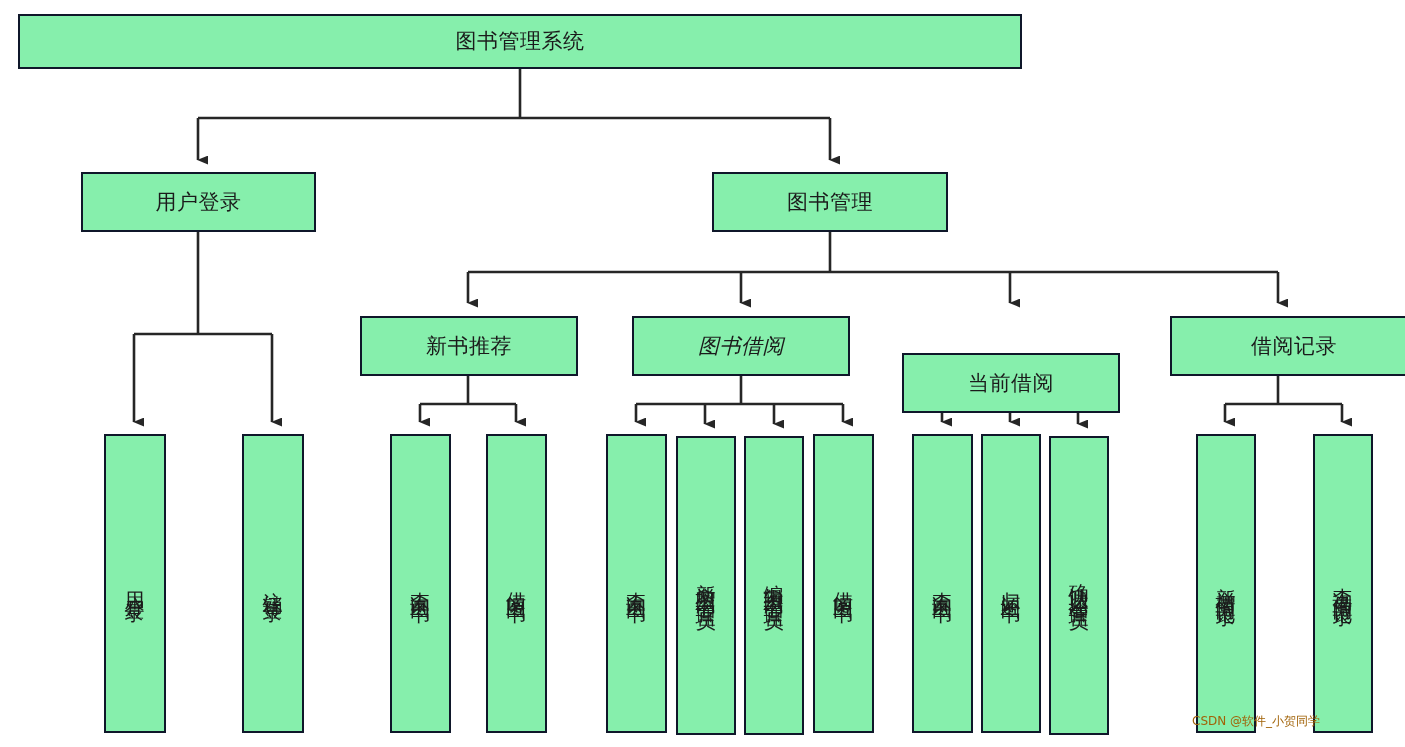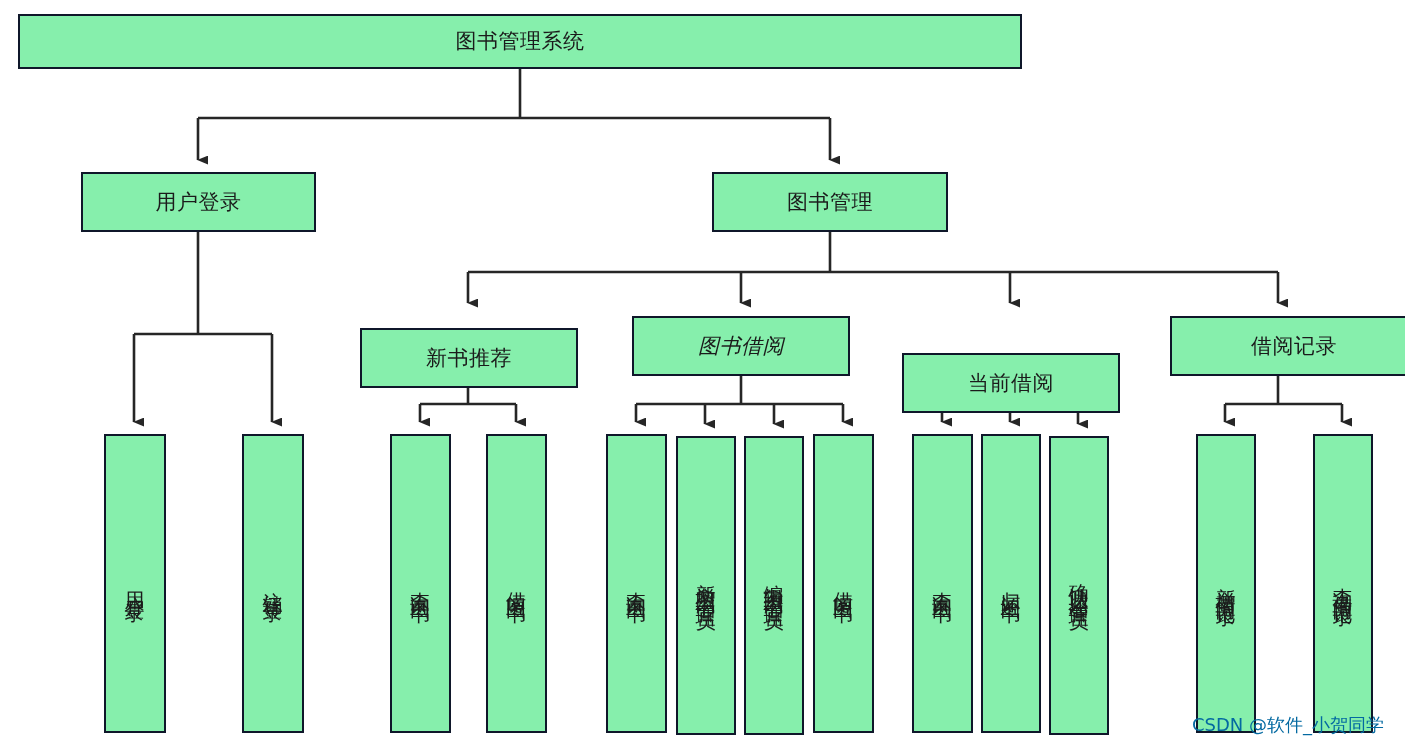--- a/index.html
+++ b/index.html
@@ -54,22 +54,22 @@
     font-size: 20px;
     writing-mode: vertical-rl;
     text-orientation: upright;
     letter-spacing: 4px;
     line-height: 1;
   }
   #watermark {
     position: absolute;
     left: 1192px;
     top: 713px;
-    font-size: 18px;
-    color: #0369a1;
+    font-size: 12px;
+    color: #a16207;
     font-family: "DejaVu Sans", "Liberation Sans", sans-serif;
     white-space: pre;
     pointer-events: none;
   }
 </style>
 </head>
 <body>
 
 <div id="canvas">
 
@@ -127,21 +127,21 @@
     <span class="node-label">图书管理系统</span>
   </div>
 
   <div class="node-box node-h" style="left:81px; top:172px; width:235px; height:60px;">
     <span class="node-label">用户登录</span>
   </div>
   <div class="node-box node-h" style="left:712px; top:172px; width:236px; height:60px;">
     <span class="node-label">图书管理</span>
   </div>
 
-  <div class="node-box node-h" style="left:360px; top:328px; width:218px; height:60px;">
+  <div class="node-box node-h" style="left:360px; top:316px; width:218px; height:60px;">
     <span class="node-label">新书推荐</span>
   </div>
   <div class="node-box node-h" style="left:632px; top:316px; width:218px; height:60px;font-style:italic;">
     <span class="node-label">图书借阅</span>
   </div>
   <div class="node-box node-h" style="left:902px; top:316px; width:218px; height:60px;margin-top:37px;">
     <span class="node-label">当前借阅</span>
   </div>
   <div class="node-box node-h" style="left:1170px; top:316px; width:248px; height:60px;">
     <span class="node-label">借阅记录</span>

